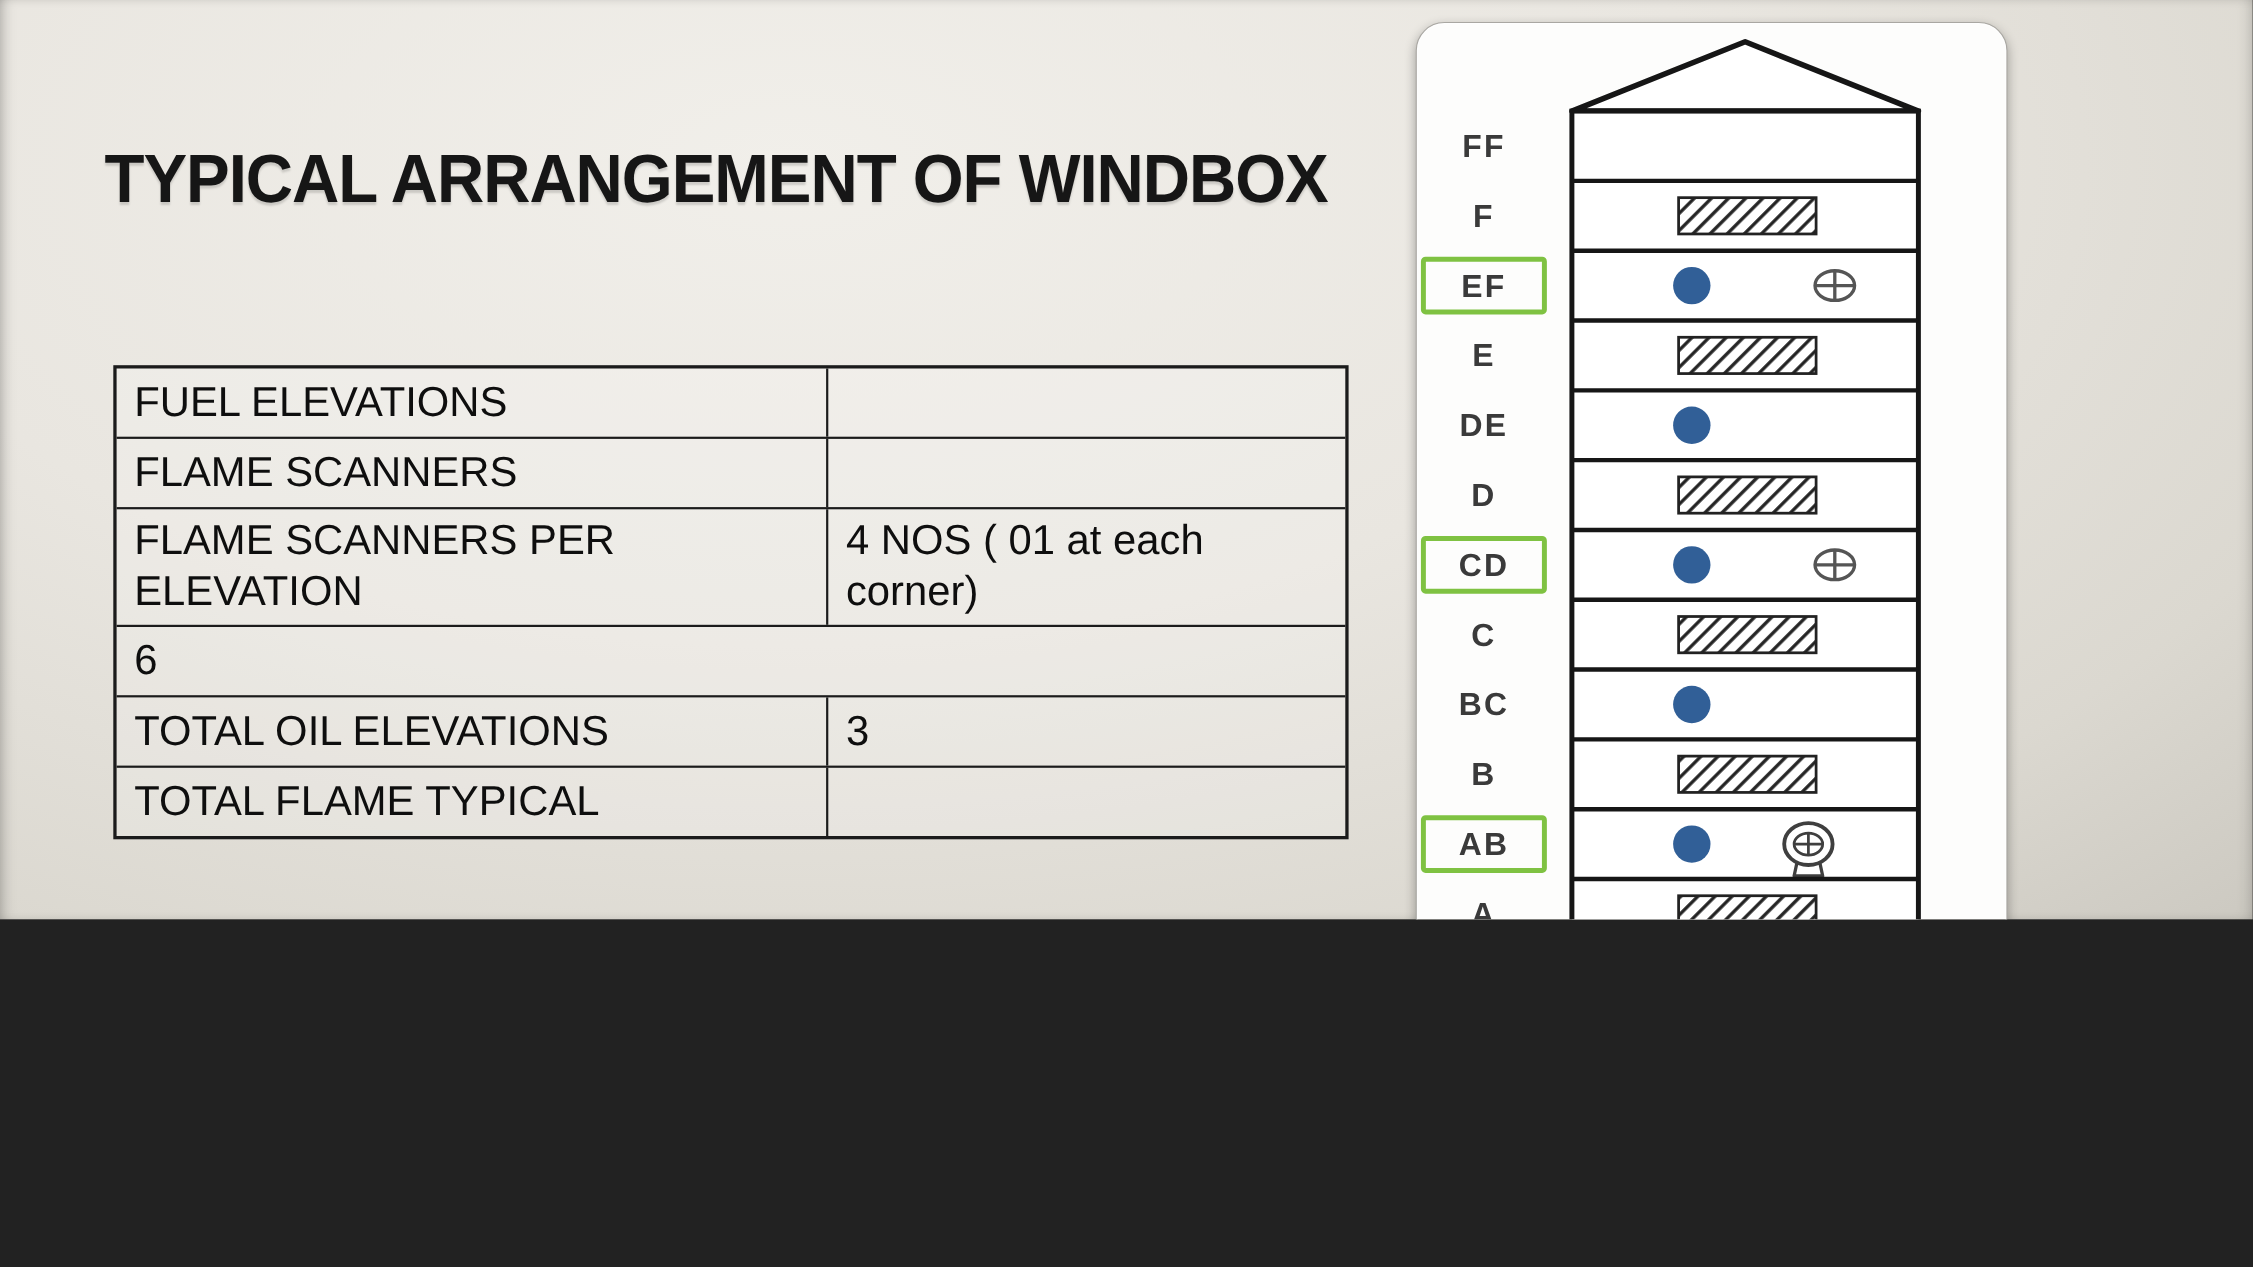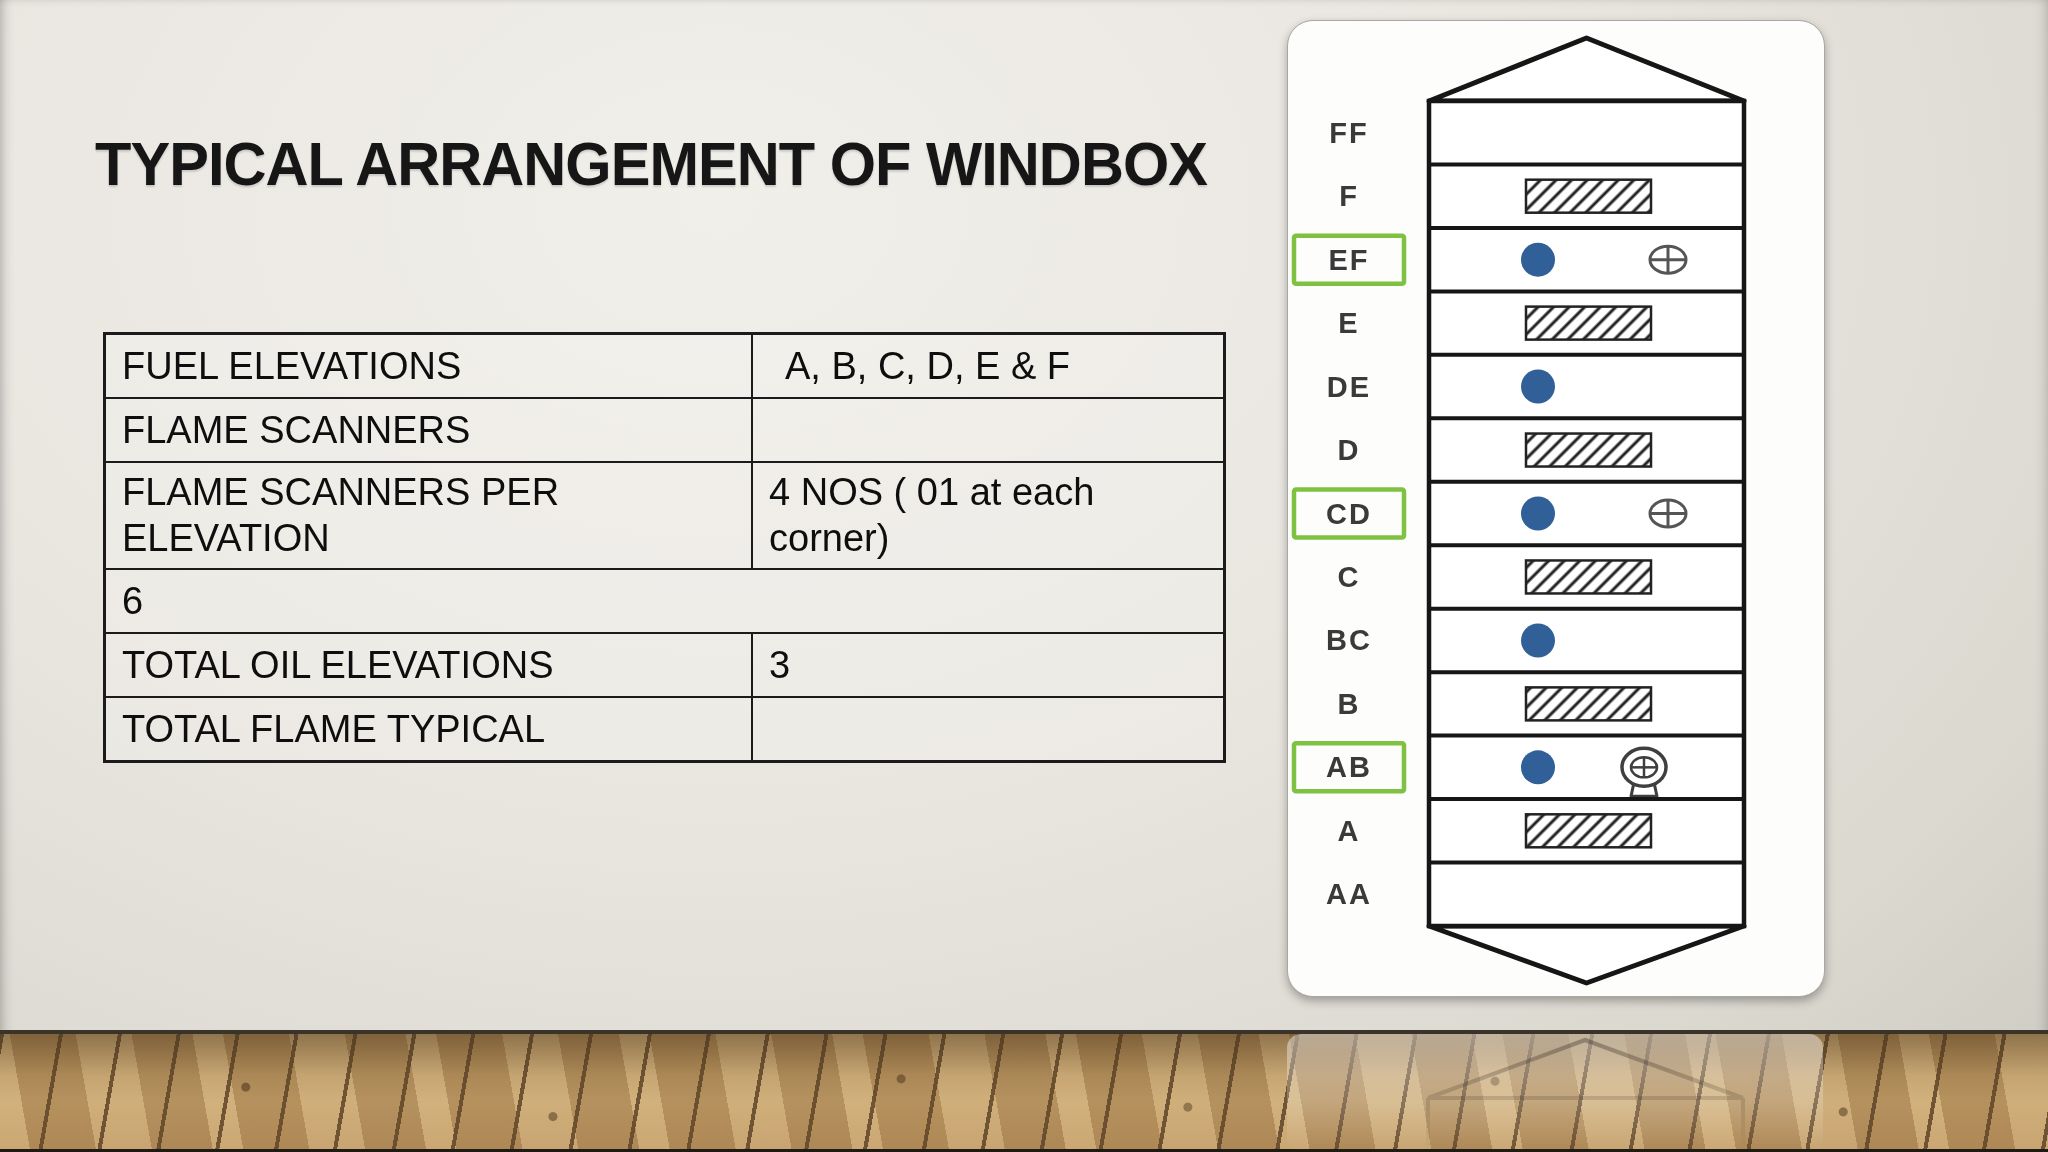--- a/index.html
+++ b/index.html
@@ -1,37 +1,37 @@
 <!DOCTYPE html>
 <html><head>
 <meta charset="utf-8">
 <style>
   html,body{margin:0;padding:0;background:#222;}
   .stage{
-    position:relative;width:2048px;height:1152px;overflow:hidden;
+    position:relative;width:2048px;height:836px;overflow:hidden;
     font-family:"Liberation Sans",sans-serif;
     background:radial-gradient(ellipse at 35% 18%, #f1efea 0%, #e9e6e0 45%, #dbd8d0 80%, #ccc9c1 100%);
     box-shadow:inset 8px 0 14px -8px rgba(0,0,0,.35), inset -8px 0 14px -8px rgba(0,0,0,.25);
     text-decoration:underline;
   }
   
   .title{
     position:absolute;left:95px;top:128px;margin:0;
     font-size:62px;font-weight:bold;color:#161616;letter-spacing:-1px;
     transform:scaleX(.96);transform-origin:left center;white-space:nowrap;
     text-shadow:0 2px 2px rgba(0,0,0,.15);
   }
   
   .spec-table{
     position:absolute;left:103px;top:332px;width:1117px;
     border:3px solid #1b1b1b;border-bottom-width:3px;
     display:flex;flex-direction:column;background:rgba(255,255,255,.18);
   }
   .trow{display:flex;min-height:62px;border-top:2.5px solid #1b1b1b;}
-  .trow:first-child{border-top:none;gap:16px;}
+  .trow:first-child{border-top:none;}
   .tcell{display:flex;align-items:center;font-size:38px;color:#0e0e0e;line-height:1.22;
          padding:6px 0 6px 16px;box-sizing:border-box;}
   .tcell.label{width:647px;border-right:2.5px solid #1b1b1b;padding-right:95px;}
   .tcell.value{flex:1;padding-right:55px;}
   
   .card{
     position:absolute;left:1287px;top:20px;width:536px;height:975px;
     background:#fdfdfc;border:1px solid #a9a7a2;border-radius:26px;
     box-shadow:0 4px 10px rgba(0,0,0,.30), inset 0 0 0 1px rgba(255,255,255,.6);
   }
@@ -62,21 +62,20 @@
 </head>
 <body>
 
 <div class="stage">
 
   <h1 class="title">TYPICAL ARRANGEMENT OF WINDBOX</h1>
 
   <div class="spec-table" id="spec-table">
       <div class="trow">
         <div class="tcell label">FUEL ELEVATIONS</div>
-        <div class="tcell value">A, B, C, D, E &amp; F</div>
       </div>
       <div class="trow">
         <div class="tcell label">FLAME SCANNERS</div>
       </div>
       <div class="trow">
         <div class="tcell label">FLAME SCANNERS PER ELEVATION</div>
         <div class="tcell value">4 NOS ( 01 at each corner)</div>
       </div>
       <div class="trow">
         <div class="tcell value">6</div>

